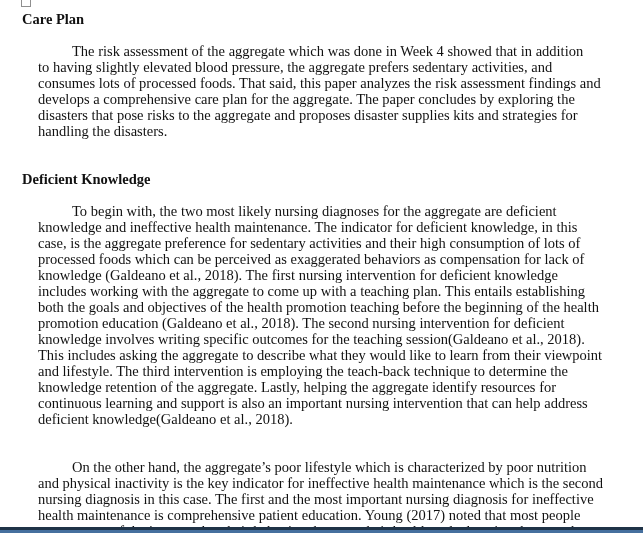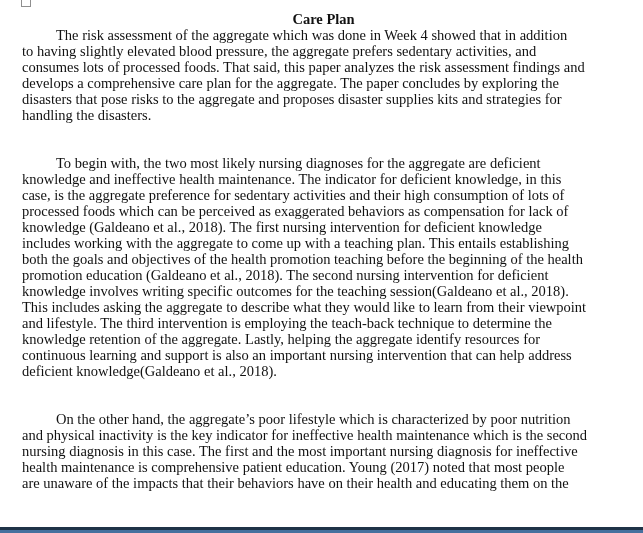--- a/index.html
+++ b/index.html
@@ -18,25 +18,25 @@
     padding: 11px 18px 0 22px;
     width: 603px;
   }
   .section { margin: 0; }
   .section + .section { margin-top: 32px; }
   .doc-heading {
     margin: 0;
     font-size: 14.5px;
     line-height: 16px;
     font-weight: bold;
-    text-align: center;
+    text-align: left;
     color: #111111;
   }
   .para {
-    margin: 0;
+    margin: 16px;
     white-space: pre;          
     text-indent: 34px;         
   }
   
   .artifact-box {
     position: absolute;
     left: 21px;
     top: -4px;
     width: 10px;
     height: 11px;
@@ -67,20 +67,21 @@
       <h2 class="doc-heading">Care Plan</h2>
       <div class="para">The risk assessment of the aggregate which was done in Week 4 showed that in addition
 to having slightly elevated blood pressure, the aggregate prefers sedentary activities, and
 consumes lots of processed foods. That said, this paper analyzes the risk assessment findings and
 develops a comprehensive care plan for the aggregate. The paper concludes by exploring the
 disasters that pose risks to the aggregate and proposes disaster supplies kits and strategies for
 handling the disasters.</div>
     </div>
 
     <div class="section">
+      <h2 class="doc-heading">Deficient Knowledge</h2>
       <div class="para">To begin with, the two most likely nursing diagnoses for the aggregate are deficient
 knowledge and ineffective health maintenance. The indicator for deficient knowledge, in this
 case, is the aggregate preference for sedentary activities and their high consumption of lots of
 processed foods which can be perceived as exaggerated behaviors as compensation for lack of
 knowledge (Galdeano et al., 2018). The first nursing intervention for deficient knowledge
 includes working with the aggregate to come up with a teaching plan. This entails establishing
 both the goals and objectives of the health promotion teaching before the beginning of the health
 promotion education (Galdeano et al., 2018). The second nursing intervention for deficient
 knowledge involves writing specific outcomes for the teaching session(Galdeano et al., 2018).
 This includes asking the aggregate to describe what they would like to learn from their viewpoint

